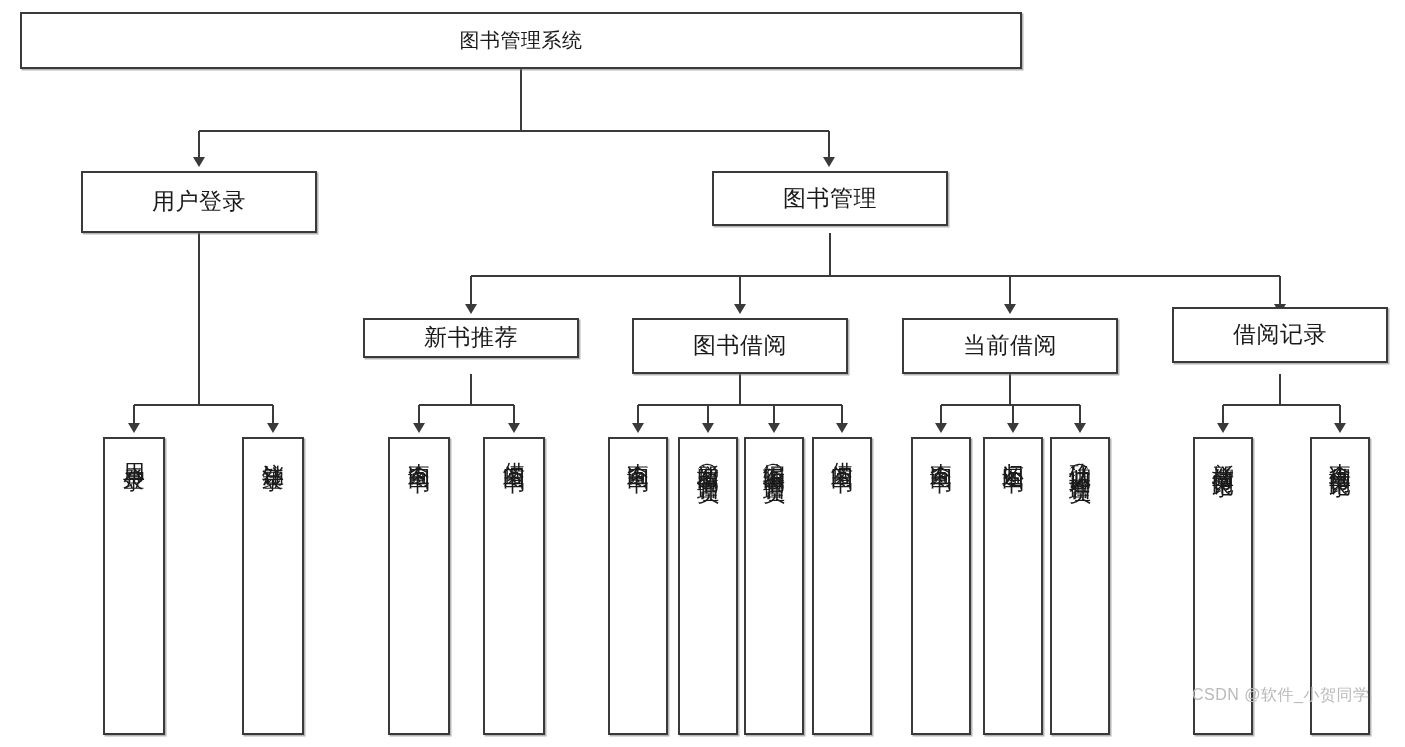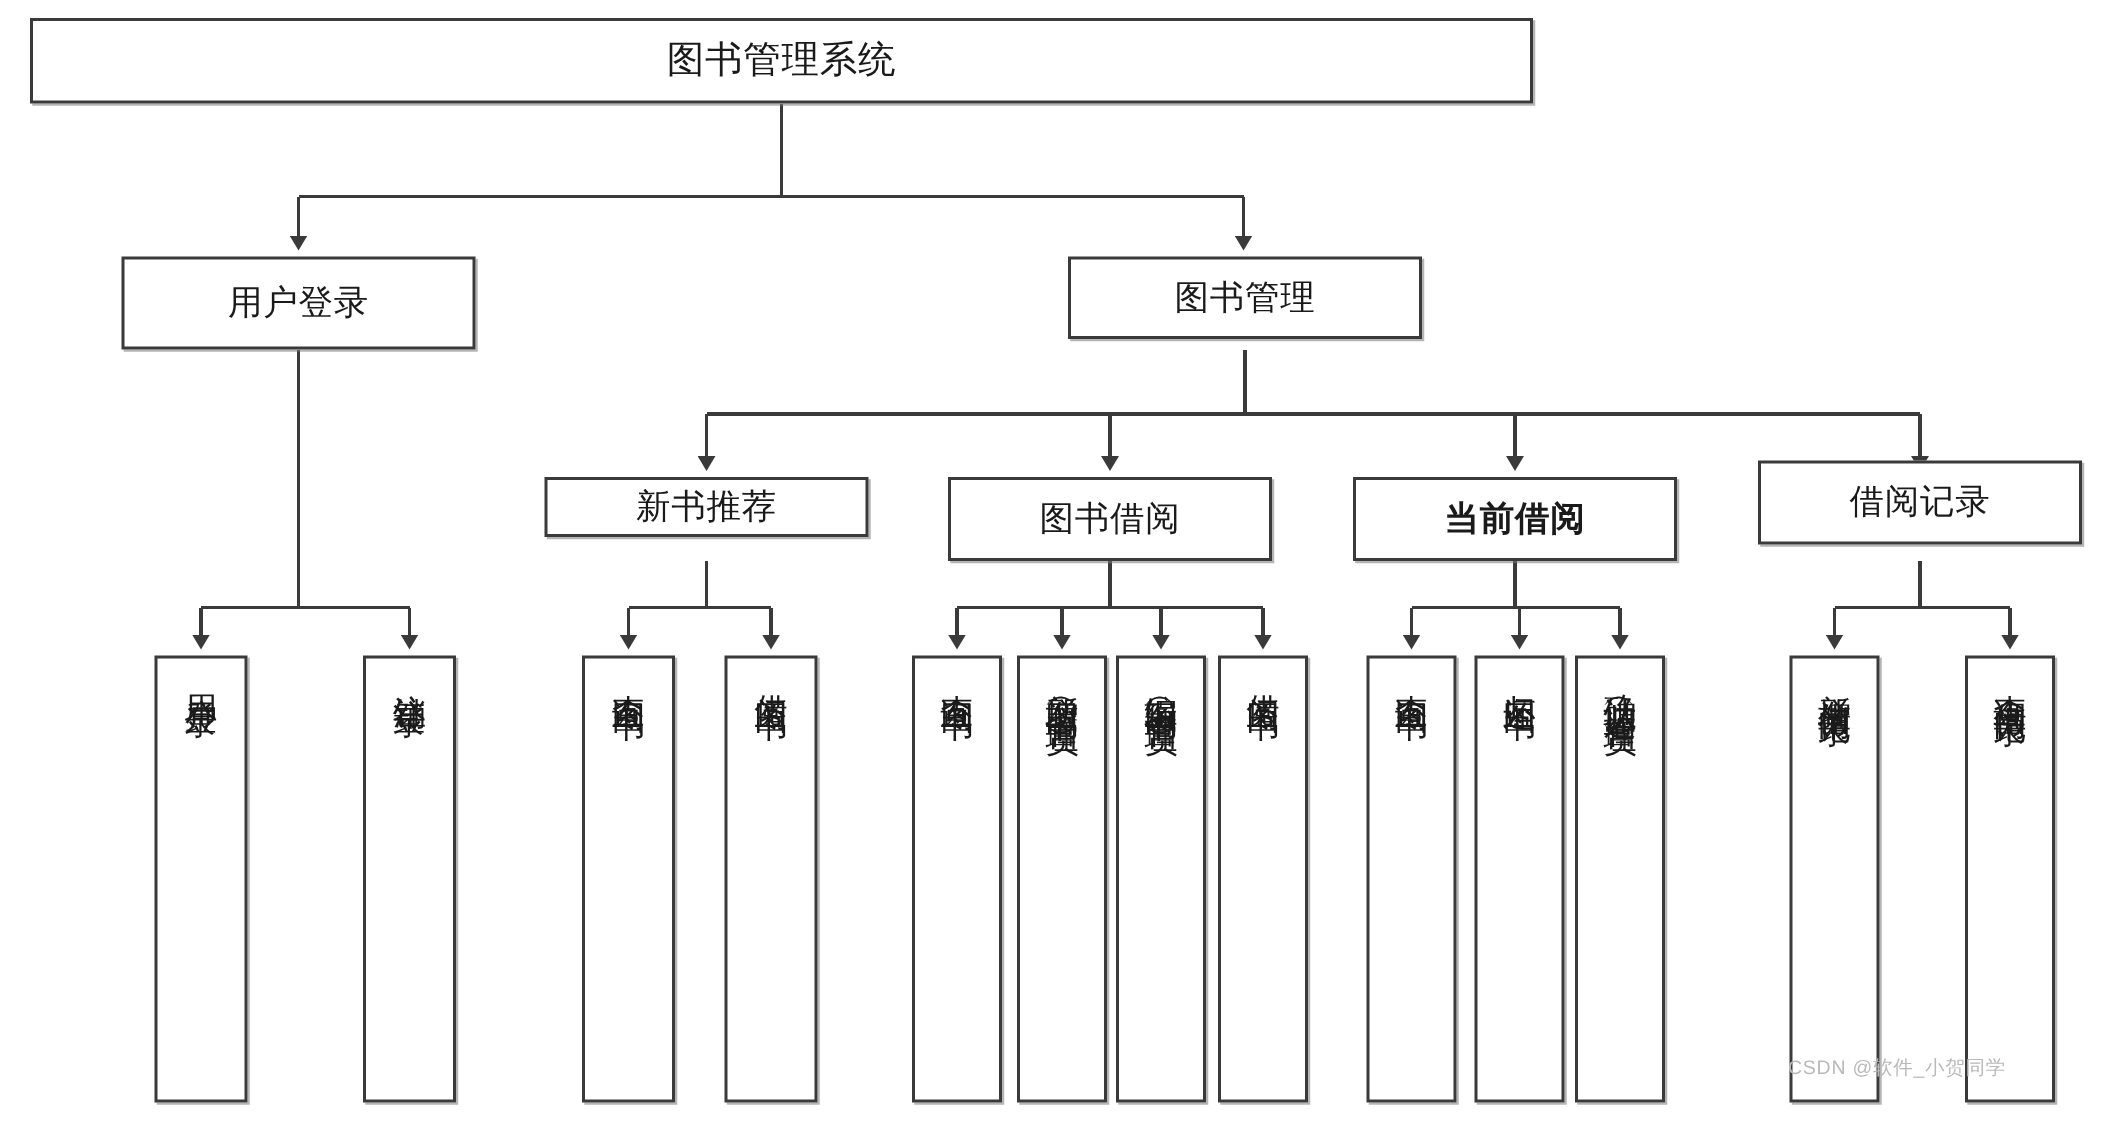--- a/index.html
+++ b/index.html
@@ -39,41 +39,41 @@
     text-align: center;
     line-height: 1.18;
     letter-spacing: 0.5px;
     white-space: pre;
   }
   
   .node.h .lbl {
     font-size: 23px;
   }
   .node.root .lbl {
-    font-size: 25px;
+    font-size: 20px;
   }
   
   .node.v {
     align-items: flex-start;
     justify-content: center;
     padding-top: 6px;
   }
   .node.v .lbl {
     writing-mode: vertical-rl;
     text-orientation: upright;
     font-size: 22px;
     line-height: 1.0;
     letter-spacing: 3px;
     white-space: pre;
   }
   .watermark {
     position: absolute;
     left: 1192px;
-    top: 703px;
-    font-size: 13px;
+    top: 685px;
+    font-size: 16px;
     color: #b9b9b9;
     letter-spacing: 0.5px;
     white-space: pre;
     font-family: "Liberation Sans", "DejaVu Sans", sans-serif;
   }
 </style>
 </head>
 <body>
 
 <div id="canvas">
@@ -137,21 +137,21 @@
       </div>
       <div class="node h" style="left: 712px; top: 171px; width: 236px; height: 55px;">
         <span class="lbl">图书管理</span>
       </div>
       <div class="node h" style="left: 363px; top: 318px; width: 216px; height: 40px;">
         <span class="lbl">新书推荐</span>
       </div>
       <div class="node h" style="left: 632px; top: 318px; width: 216px; height: 56px;">
         <span class="lbl">图书借阅</span>
       </div>
-      <div class="node h" style="left: 902px; top: 318px; width: 216px; height: 56px; font-weight: bold;">
+      <div class="node h" style="left: 902px; top: 318px; width: 216px; height: 56px;">
         <span class="lbl">当前借阅</span>
       </div>
       <div class="node h" style="left: 1172px; top: 307px; width: 216px; height: 56px;">
         <span class="lbl">借阅记录</span>
       </div>
       <div class="node v" style="left: 103px; top: 437px; width: 62px; height: 298px;">
         <span class="lbl">用户登录</span>
       </div>
       <div class="node v" style="left: 242px; top: 437px; width: 62px; height: 298px;">
         <span class="lbl">注销登录</span>

